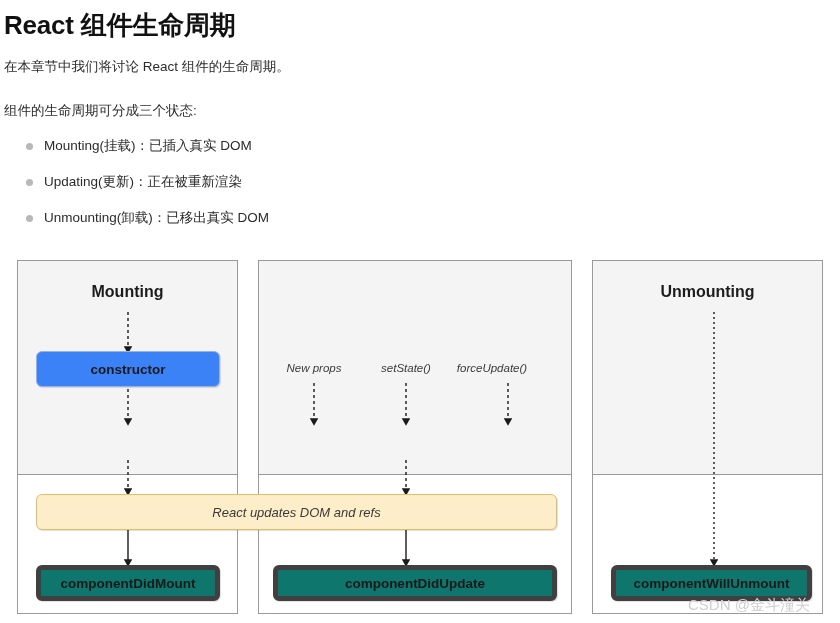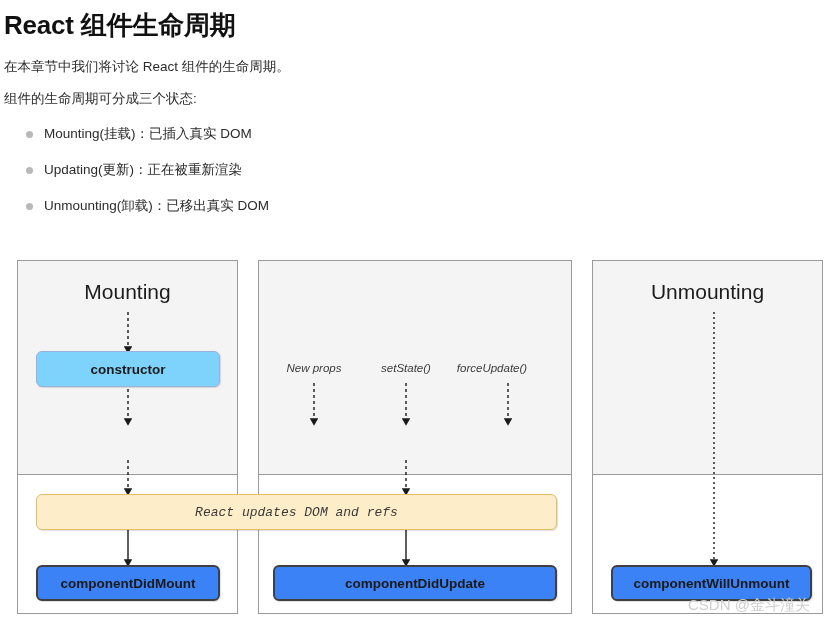--- a/index.html
+++ b/index.html
@@ -16,21 +16,21 @@
   
   .article { position: absolute; left: 4px; top: 0; width: 820px; }
   .page-title {
     font-size: 26px; font-weight: bold; letter-spacing: -0.2px;
     color: #111; margin: 8px 0 0 0; line-height: 34px;
   }
   .para {
     font-size: 13.5px; line-height: 22px; color: #2b2b2b;
     margin: 14px 0 0 0;
   }
-  .para.second { margin-top: 10px; }
+  .para.second { margin-top: 22px; }
   .bullets { list-style: none; margin: 14px 0 0 0; padding: 0; }
   .bullets li {
     position: relative; font-size: 13.5px; line-height: 20px;
     color: #2b2b2b; padding-left: 40px; margin-bottom: 16px;
   }
   .bullets li .dot {
     position: absolute; left: 22px; top: 7px;
     width: 7px; height: 7px; border-radius: 50%;
     background: #b8b8b8;
   }
@@ -45,37 +45,37 @@
     background: #ffffff;
   }
   .panel-head {
     position: absolute; left: 0; top: 0; width: 100%;
     background: #f4f4f4;
     border-bottom: 1px solid #9a9a9a;
   }
   .panel-title {
     position: absolute; left: 0; width: 100%;
     text-align: center;
-    font-size: 21px; line-height: 26px;
-    color: #1c1c1c; font-weight: 400;
+    font-size: 16px; line-height: 26px;
+    color: #1c1c1c; font-weight: 700;
     top: 18px;
   }
 
   .node {
     position: absolute;
     border-radius: 6px;
     display: flex; align-items: center; justify-content: center;
     font-size: 13.5px; font-weight: bold;
     color: #1a1a1a;
     box-shadow: 1px 1px 1px rgba(0,0,0,0.13);
   }
-  .node.blue   { background: #7dd3fc; border: 1px solid #9ab1dd; }
-  .node.green  { background: #3b82f6; border: 2px solid #404040; }
+  .node.blue   { background: #3b82f6; border: 1px solid #9ab1dd; }
+  .node.green  { background: #0f766e; border: 5px solid #404040; }
   .node.yellow { background: #fdeec9; border: 1px solid #e3bd6a;
-                 font-weight: normal; font-style: italic; font-size: 13px; color: #3a3a3a; font-family: Liberation Mono, monospace; }
+                 font-weight: normal; font-style: italic; font-size: 13px; color: #3a3a3a; }
 
   .flowlabel {
     position: absolute;
     font-size: 11.5px; font-style: italic;
     color: #3a3a3a; text-align: center;
     white-space: nowrap;
     transform: translateX(-50%);
   }
 
   .watermark {

